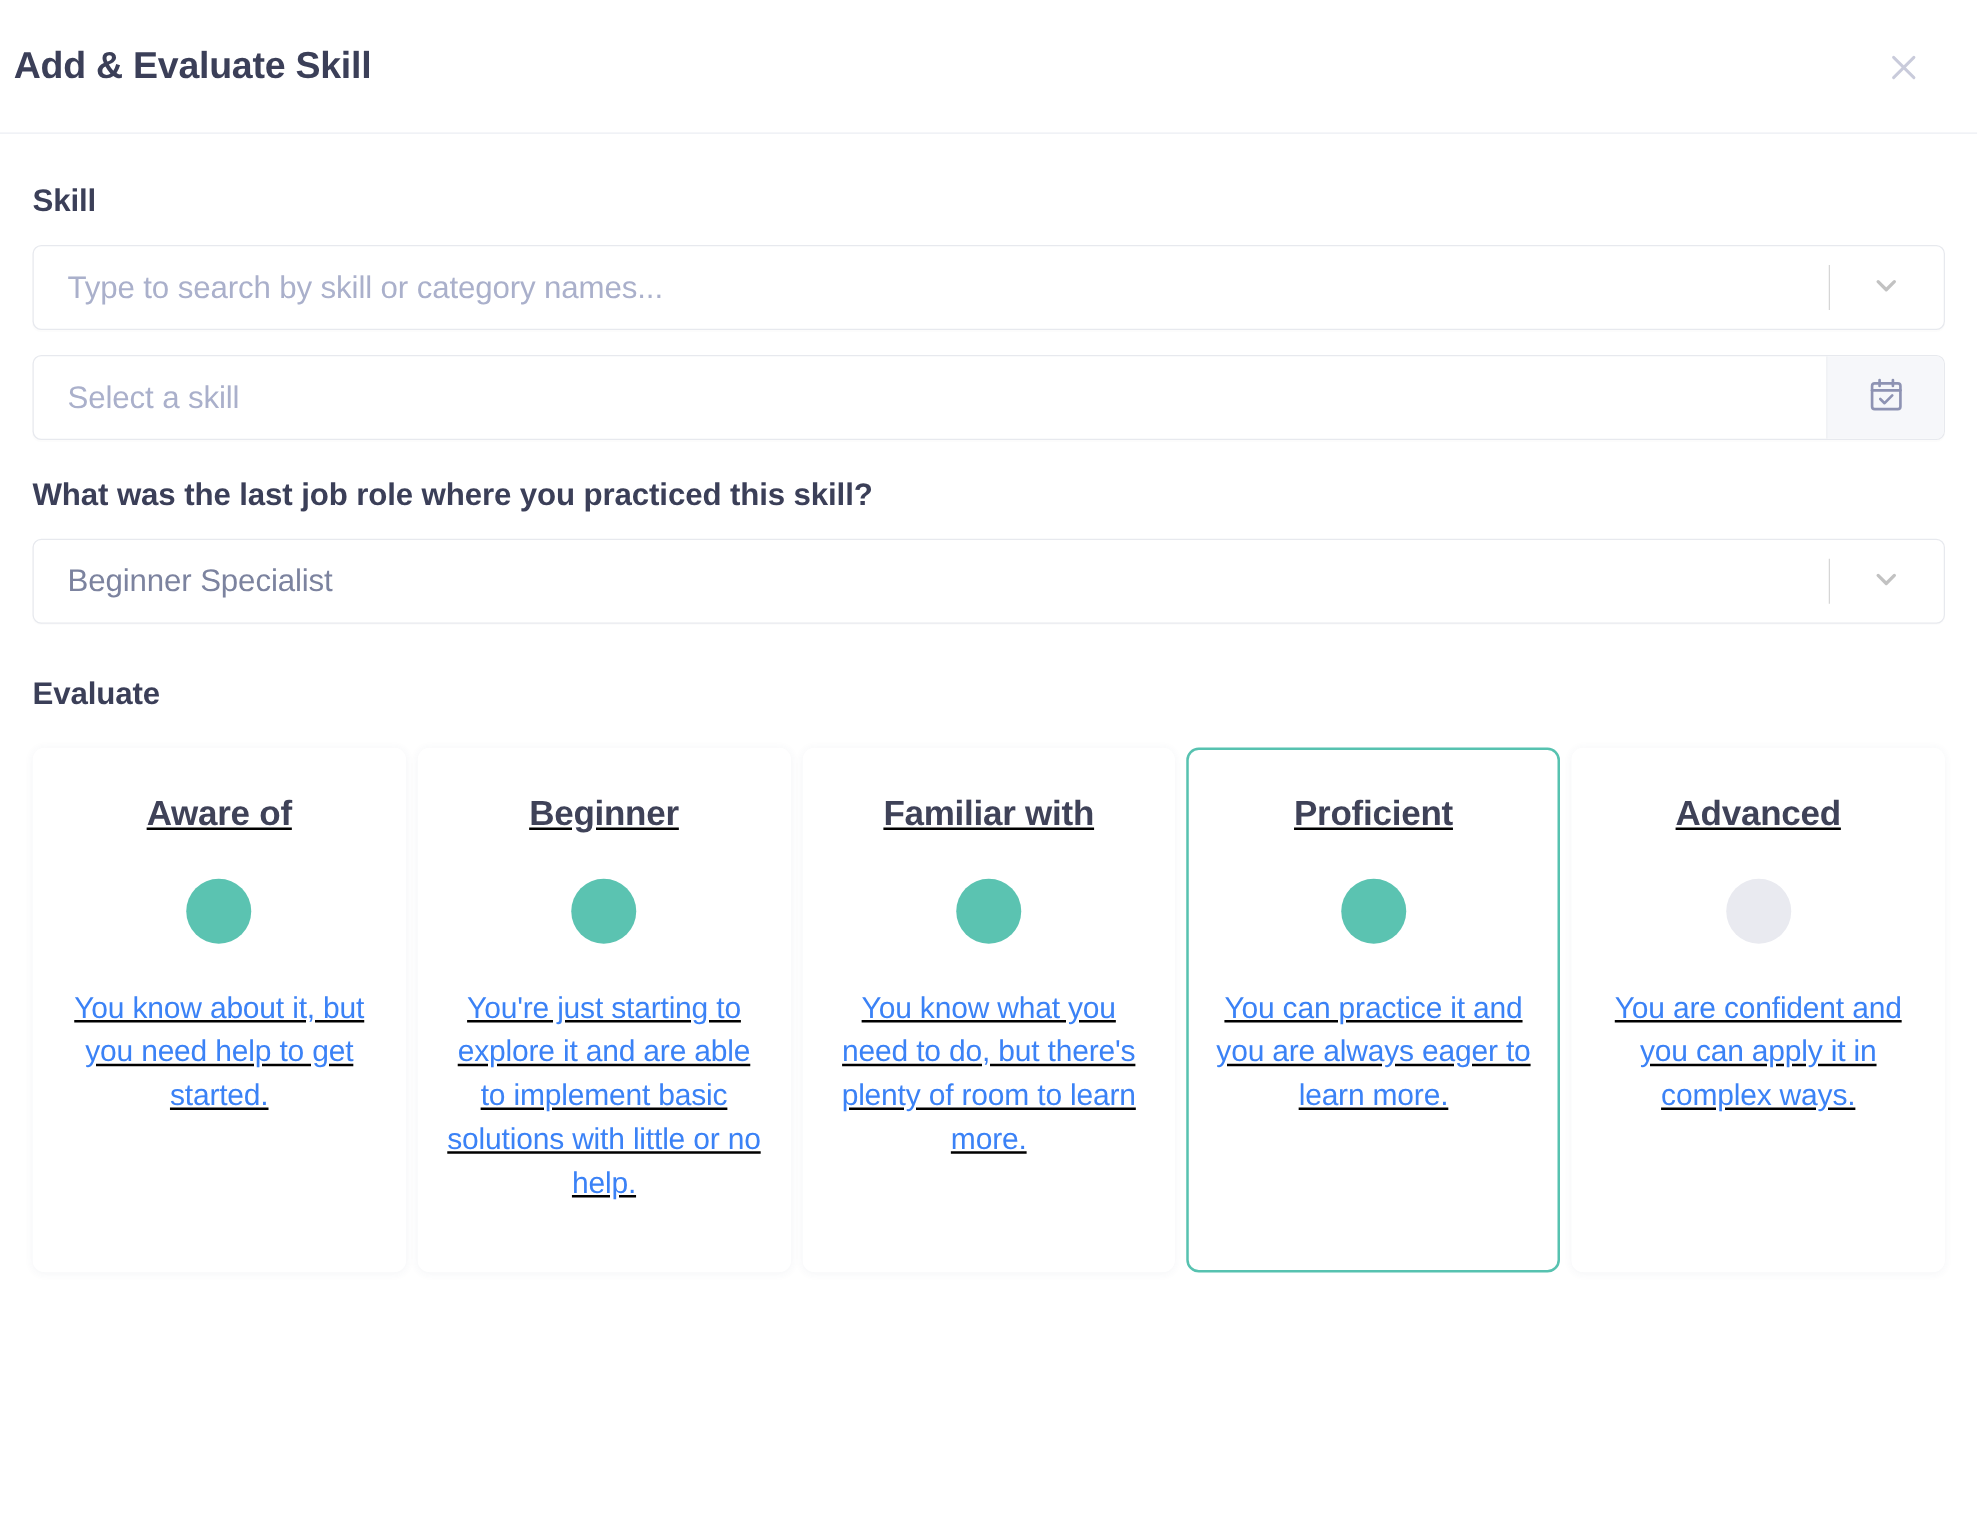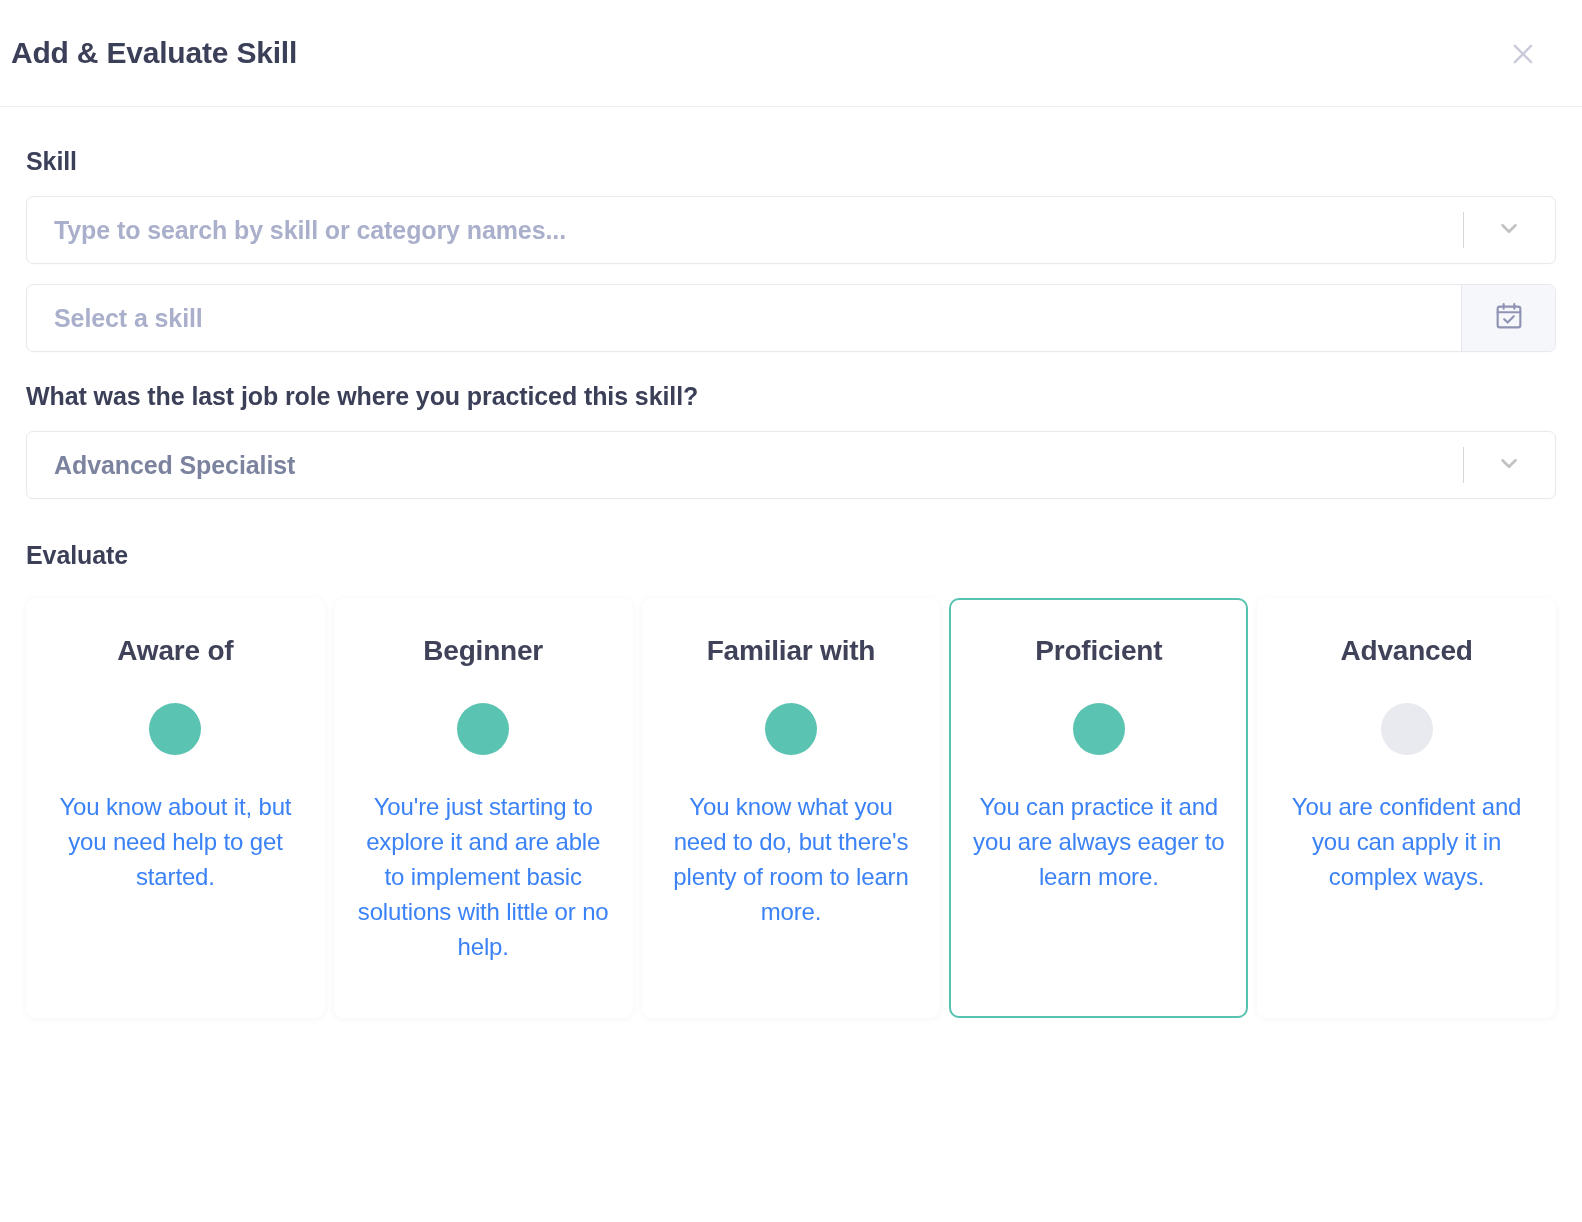--- a/index.html
+++ b/index.html
@@ -73,21 +73,20 @@
   .input-shell {
     margin-top: 20px;
     height: 68px;
     border: 1px solid #e7e9ee;
     border-radius: 7px;
     background: #ffffff;
     display: flex;
     align-items: stretch;
     position: relative;
     box-shadow: 0 1px 1px rgba(30,40,80,0.015);
-    font-weight: bold;
   }
   .input-text {
     flex: 1;
     display: flex;
     align-items: center;
     padding-left: 27px;
     font-size: 25px;
     letter-spacing: -0.1px;
     overflow: hidden;
     white-space: nowrap;
@@ -136,20 +135,21 @@
     flex: 1 1 0;
     background: #ffffff;
     border: 2px solid transparent;
     border-radius: 10px;
     box-shadow: 0 1px 7px rgba(58,66,105,0.055);
     padding: 36px 18px 24px;
     display: flex;
     flex-direction: column;
     align-items: center;
     cursor: pointer;
+    text-decoration: underline;
   }
   .eval-card.selected {
     border-color: #57c2b0;
     box-shadow: none;
   }
   .card-title {
     font-size: 28px;
     font-weight: 700;
     color: #3f4258;
     text-align: center;
@@ -219,21 +219,21 @@
             <line x1="16" y1="3" x2="16" y2="6.6"></line>
             <polyline points="8.4 14.4 11 16.9 15.6 12.2"></polyline>
           </svg>
         </span>
       </div>
     </div>
 
     <div class="field-label label-jobrole">What was the last job role where you practiced this skill?</div>
     <div class="input-shell">
       <div class="input-text">
-        <span class="value-text">Advanced Specialist</span>
+        <span class="value-text">Beginner Specialist</span>
       </div>
       <div class="select-arrow-wrap">
         <span>
           <svg width="26" height="26" viewBox="0 0 24 24" fill="none" stroke="#c2c2c2" stroke-width="2.4" stroke-linecap="round" stroke-linejoin="round">
             <polyline points="6 9.5 12 15.5 18 9.5"></polyline>
           </svg>
         </span>
       </div>
     </div>
 

